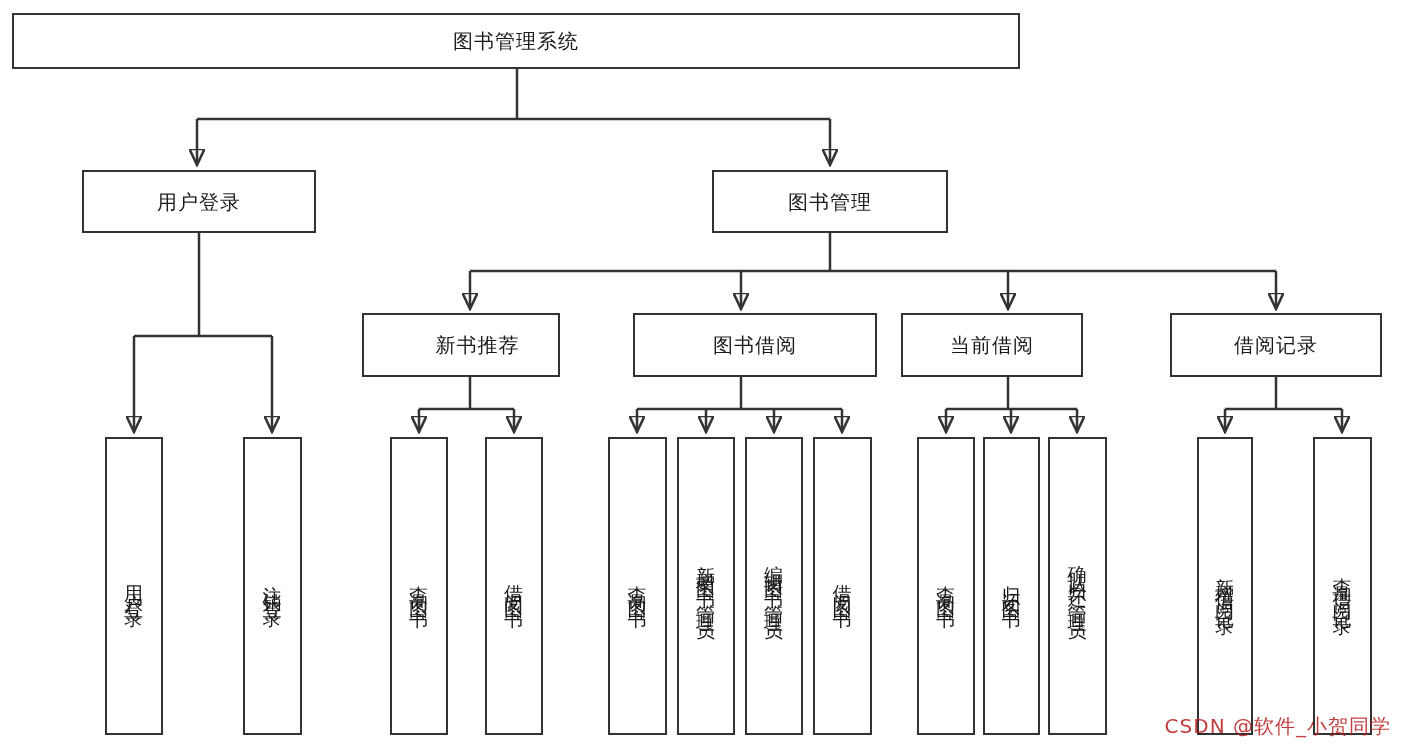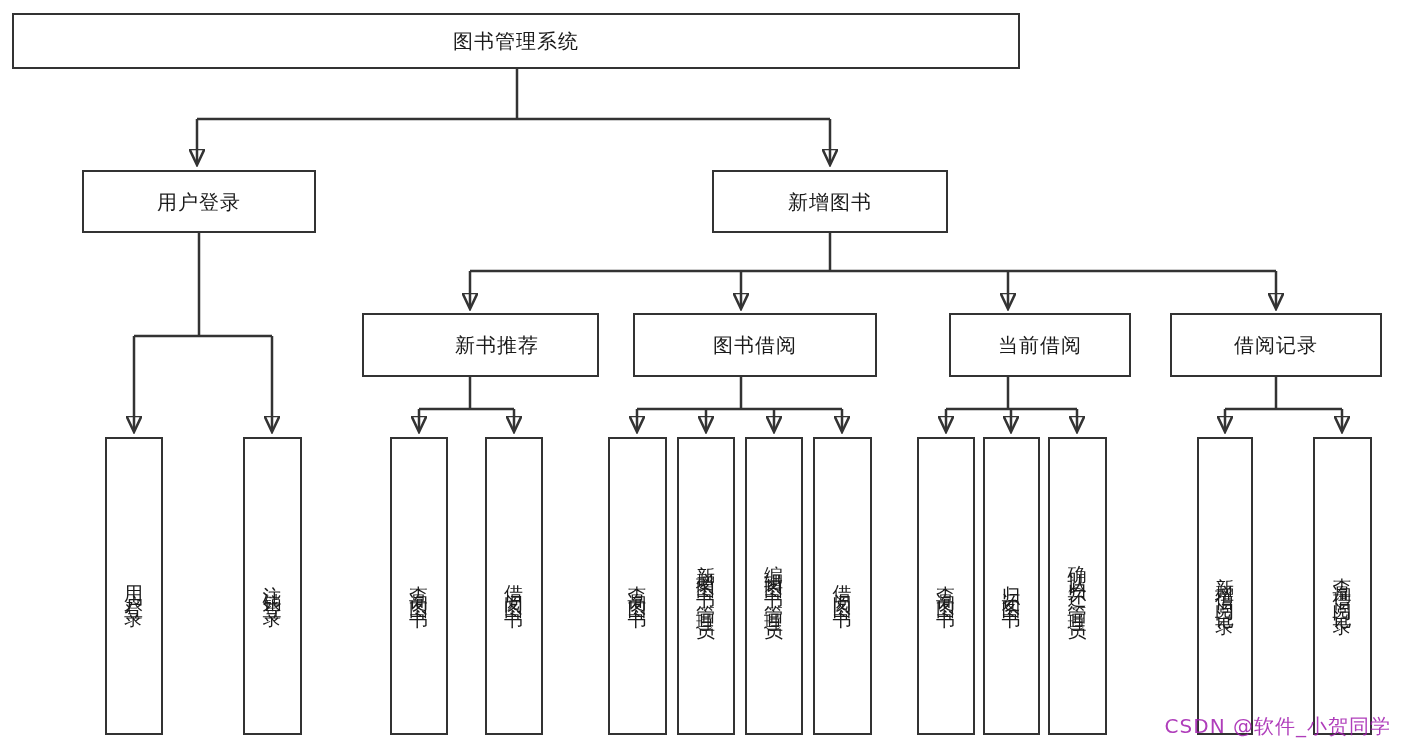--- a/index.html
+++ b/index.html
@@ -14,21 +14,21 @@
     position:absolute;box-sizing:border-box;border:2.5px solid #333333;background:#ffffff;
     display:flex;align-items:center;justify-content:center;
     font-size:20px;line-height:1;letter-spacing:1px;white-space:nowrap;font-family:Liberation Serif, serif;
   }
   .vnode{
     writing-mode:vertical-rl;text-orientation:mixed;
     font-size:19px;letter-spacing:8px;white-space:normal;
   }
   .watermark{
     position:absolute;right:14px;bottom:7px;
-    font-size:20px;letter-spacing:1px;color:#a21caf;opacity:.85;
+    font-size:20px;letter-spacing:1px;color:#b91c1c;opacity:.85;
   }
 </style>
 </head>
 <body>
 
 <div class="stage">
 
   <svg class="connectors" viewBox="0 0 1405 747" xmlns="http://www.w3.org/2000/svg">
     <defs>
       <marker id="arrow" markerUnits="userSpaceOnUse" markerWidth="18" markerHeight="16" refX="15" refY="7.5" orient="auto">
@@ -92,30 +92,30 @@
   </svg>
 
   <div class="node" style="left:12px;top:13px;width:1008px;height:56px;">
     <span>图书管理系统</span>
   </div>
 
   <div class="node" style="left:82px;top:170px;width:234px;height:63px;">
     <span>用户登录</span>
   </div>
   <div class="node" style="left:712px;top:170px;width:236px;height:63px;">
-    <span>新增图书</span>
+    <span>图书管理</span>
   </div>
 
-  <div class="node" style="left:362px;top:313px;width:237px;height:64px;padding-left:33px;">
+  <div class="node" style="left:362px;top:313px;width:198px;height:64px;padding-left:33px;">
     <span>新书推荐</span>
   </div>
   <div class="node" style="left:633px;top:313px;width:244px;height:64px;">
     <span>图书借阅</span>
   </div>
-  <div class="node" style="left:901px;top:313px;width:182px;height:64px;margin-left:48px;">
+  <div class="node" style="left:901px;top:313px;width:182px;height:64px;">
     <span>当前借阅</span>
   </div>
   <div class="node" style="left:1170px;top:313px;width:212px;height:64px;">
     <span>借阅记录</span>
   </div>
 
   <div class="node vnode" style="left:105px;top:437px;width:58px;height:298px;">
     <span>用户登录</span>
   </div>
   <div class="node vnode" style="left:243px;top:437px;width:59px;height:298px;">

